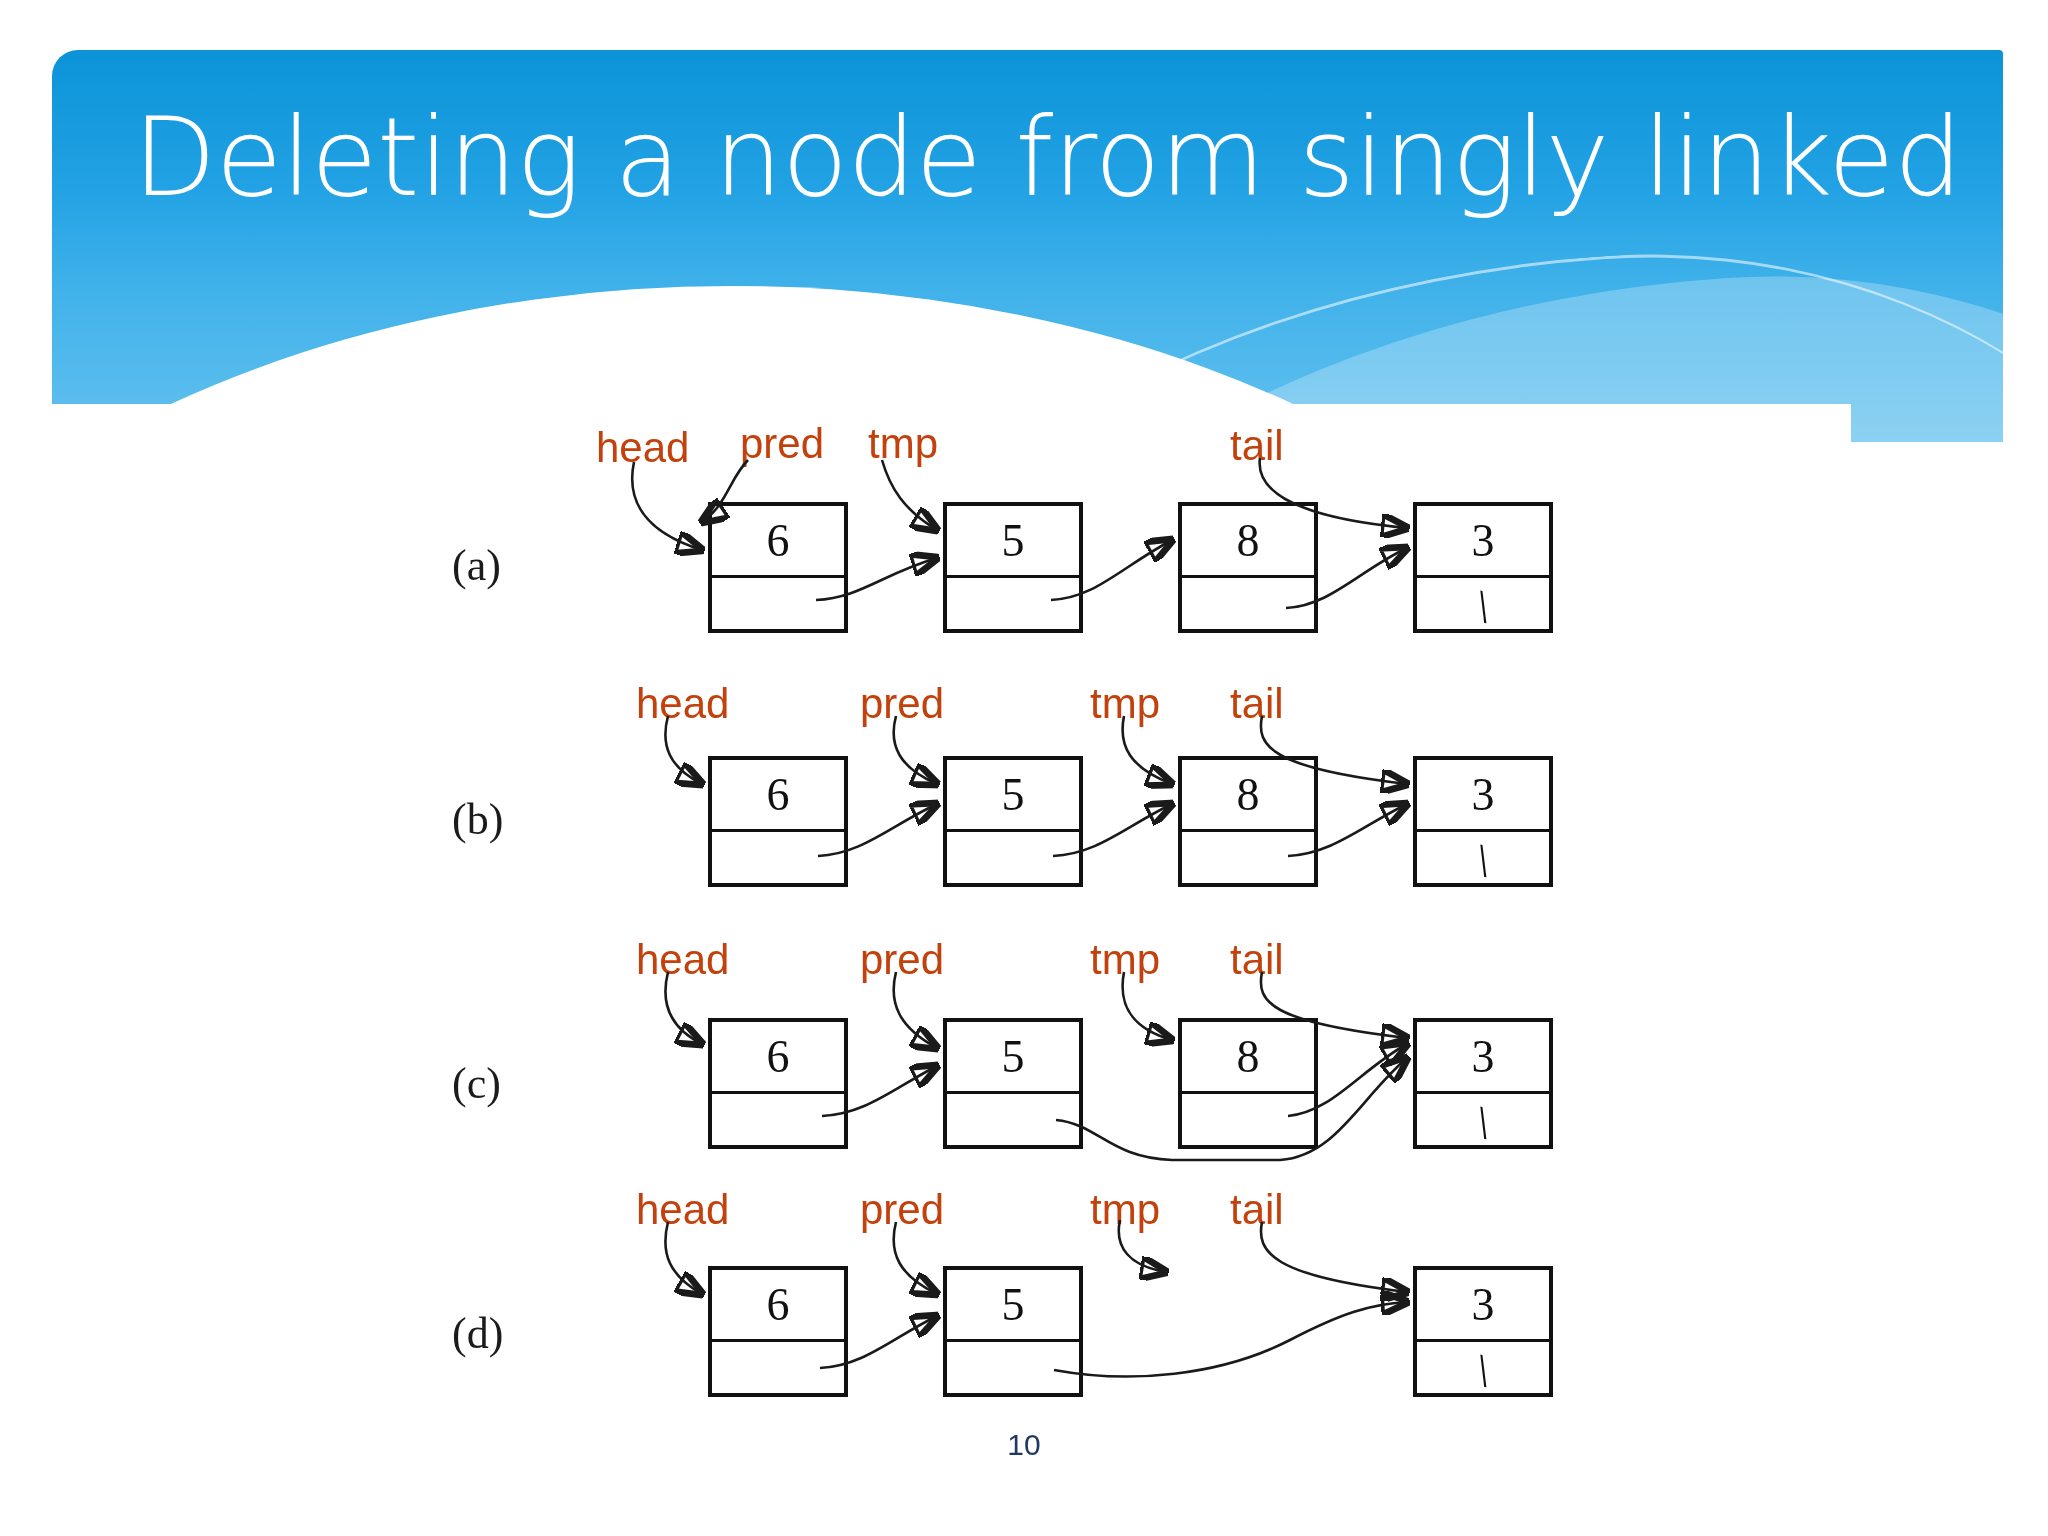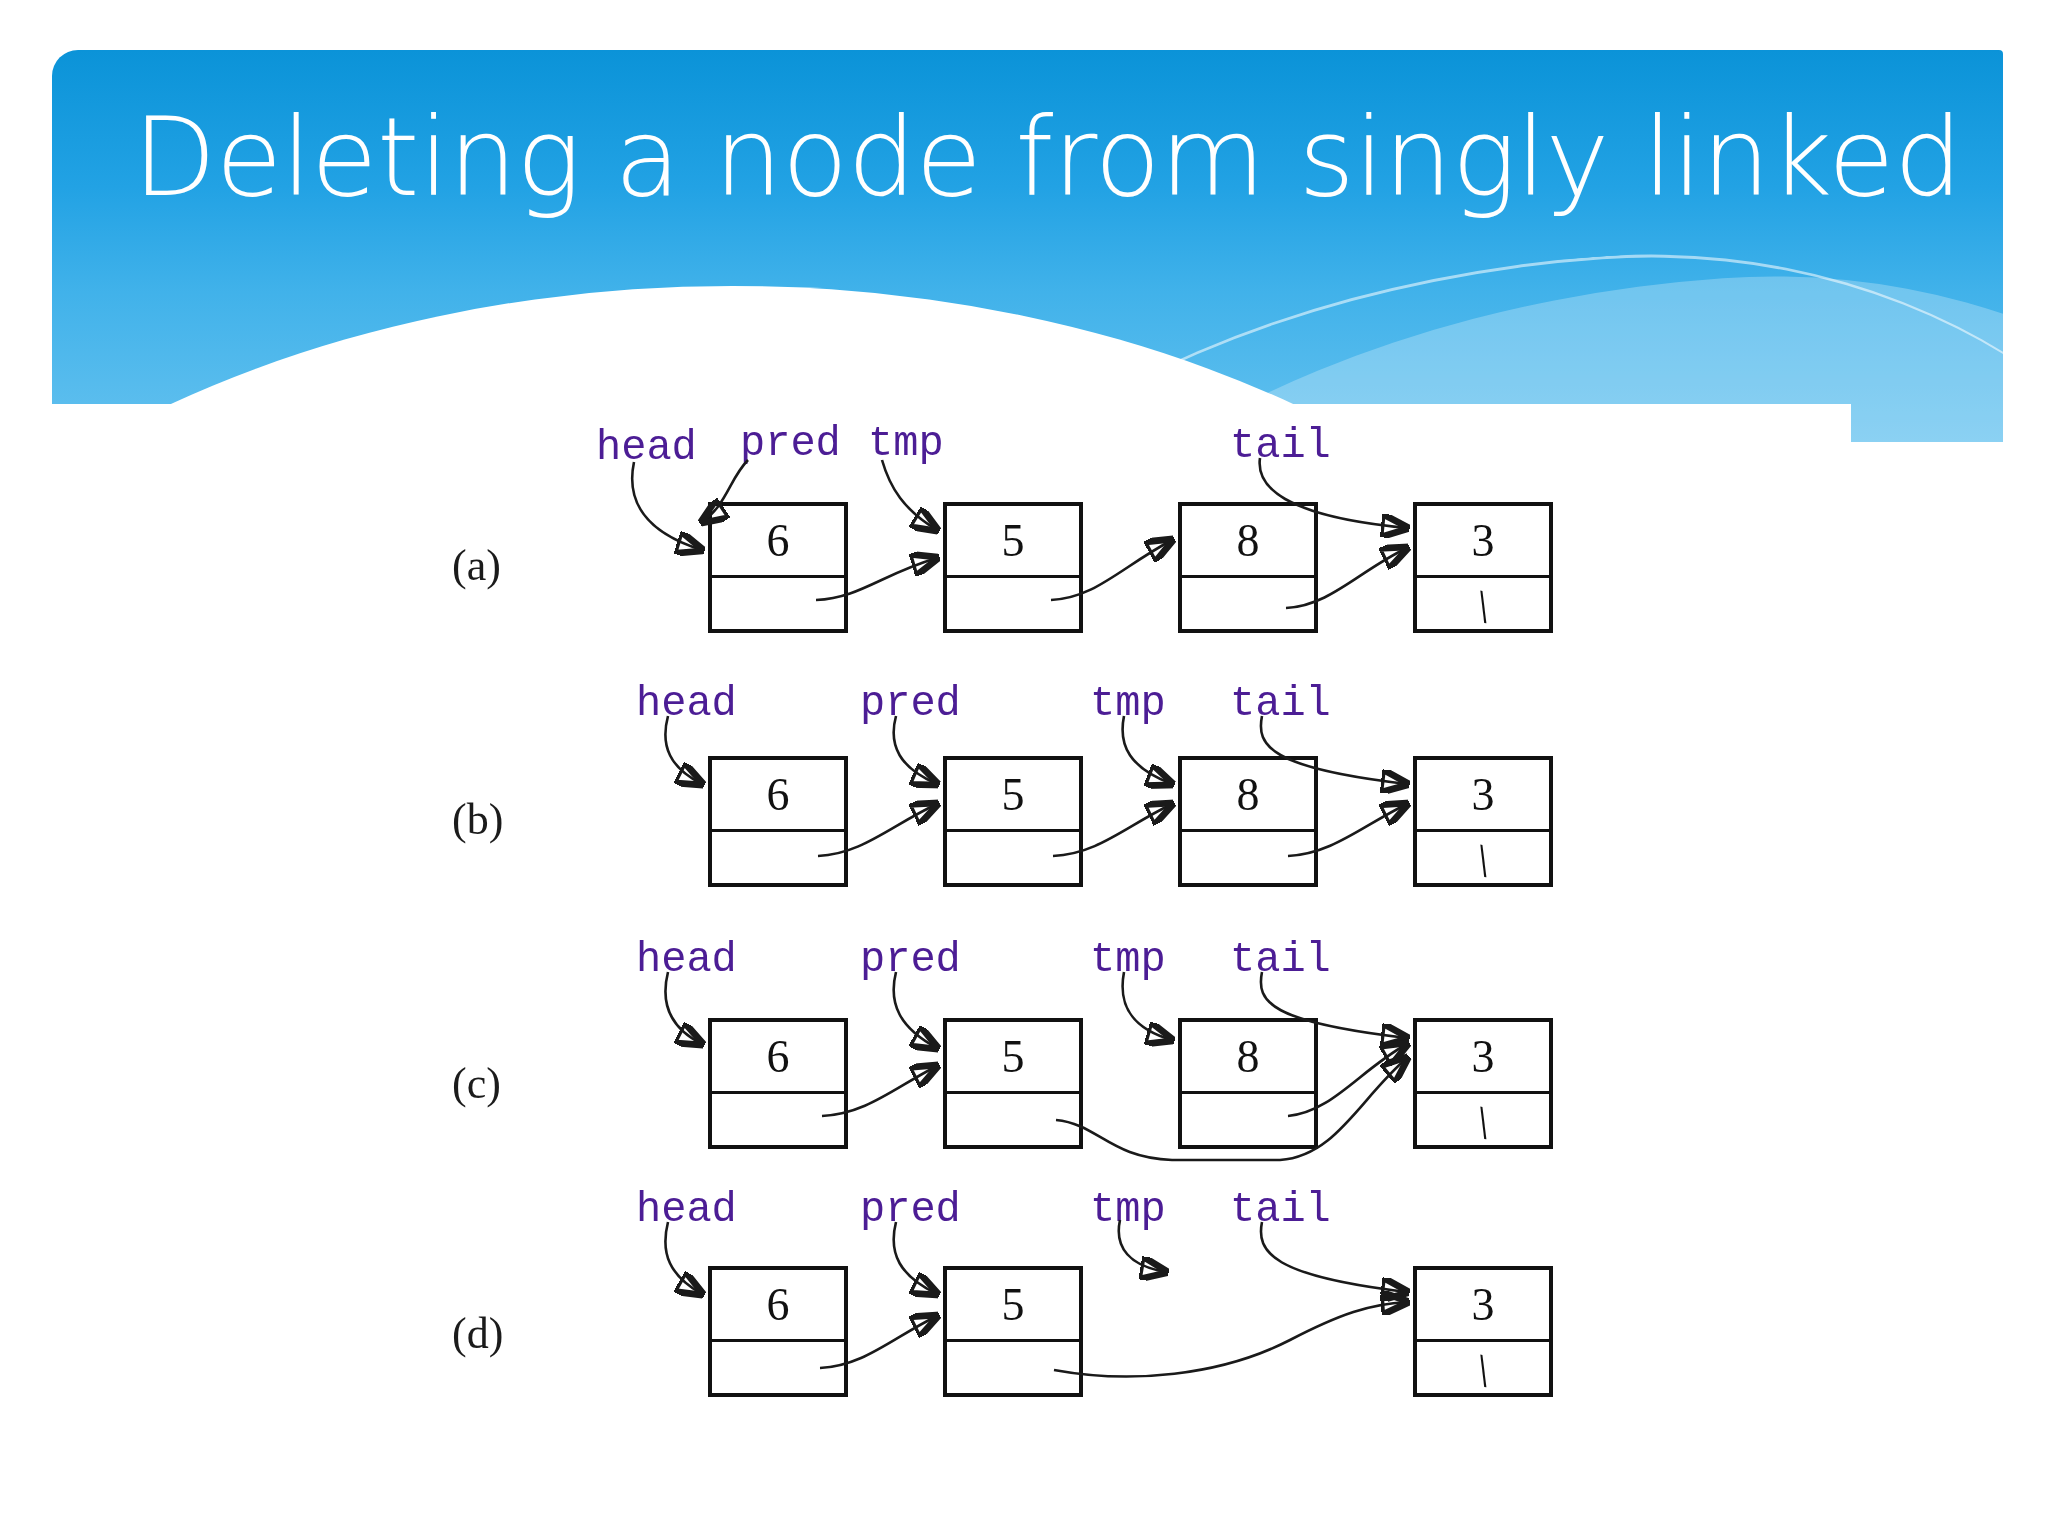--- a/index.html
+++ b/index.html
@@ -139,23 +139,23 @@
   }
   .row-label {
     position: absolute;
     left: 22px;
     font-family: "Liberation Serif", serif;
     font-size: 44px;
     color: #1b1b1b;
   }
   .ptr-label {
     position: absolute;
-    font-family: Liberation Mono, monospace;
+    font-family: Liberation Sans, sans-serif;
     font-size: 42px;
-    color: #4c1d95;
+    color: #c2410c;
     white-space: nowrap;
   }
   .node {
     position: absolute;
     width: 140px;
     height: 131px;
     border: 4px solid #111111;
     box-sizing: border-box;
     background: #ffffff;
   }
@@ -382,14 +382,15 @@
         <path d="M466,22 C458,54 470,76 507,94" marker-end="url(#ah)"></path>
         <path d="M690,20 C684,48 700,66 736,72" marker-end="url(#ah)"></path>
         <path d="M832,22 C826,52 842,76 977,92" marker-end="url(#ah)"></path>
         <path d="M390,168 C434,166 462,138 507,116" marker-end="url(#ah)"></path>
         <path d="M624,170 C700,184 790,176 860,140 C910,114 940,104 977,102" marker-end="url(#ah)"></path>
       </svg>
     </div>
 
   </div>
 
+  <div id="page-number">10</div>
 
 </div>
 
 </body></html>

